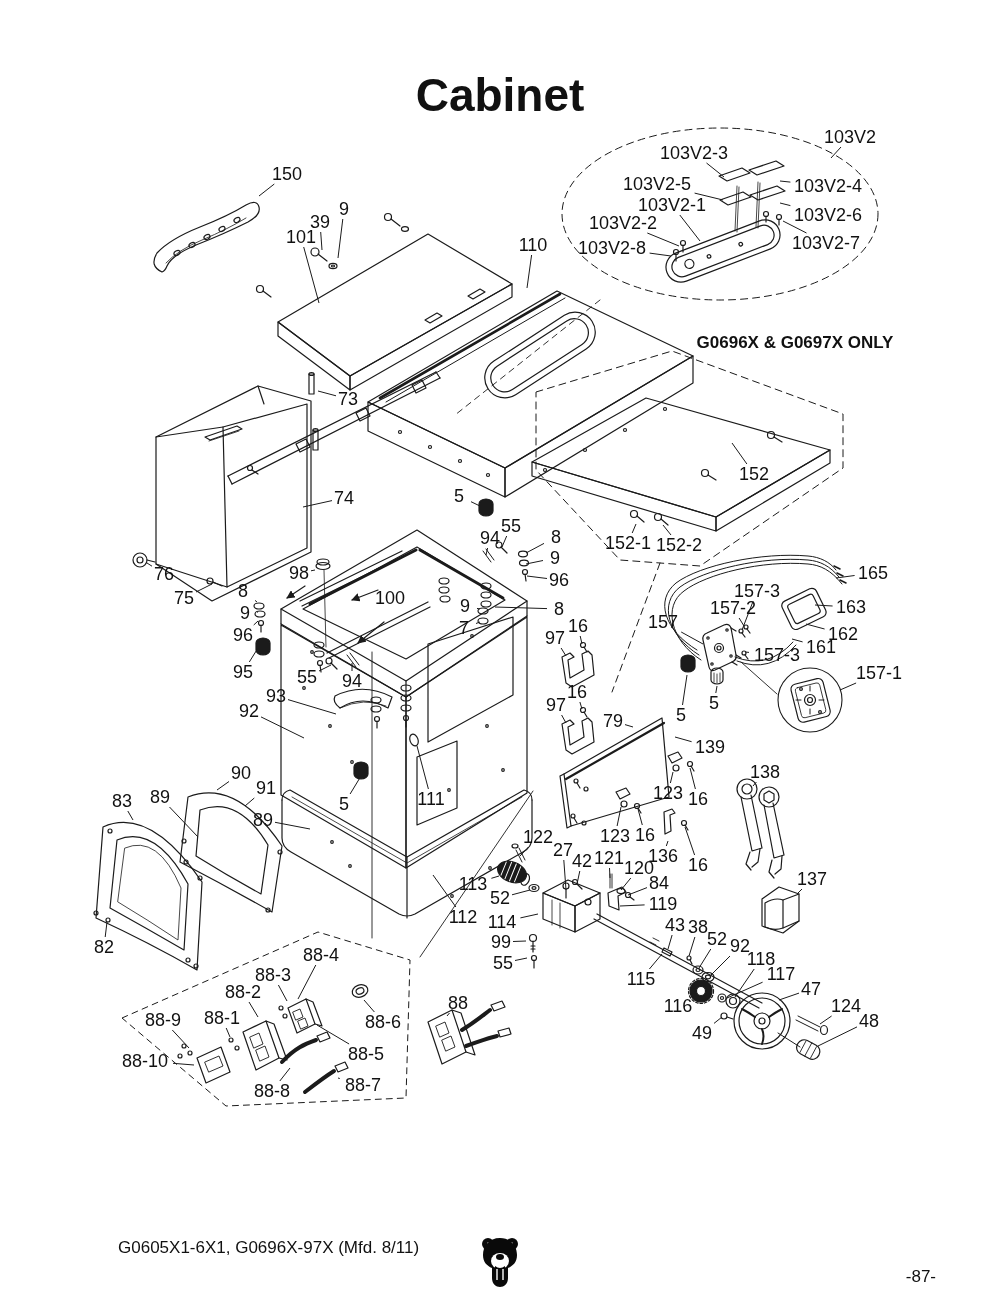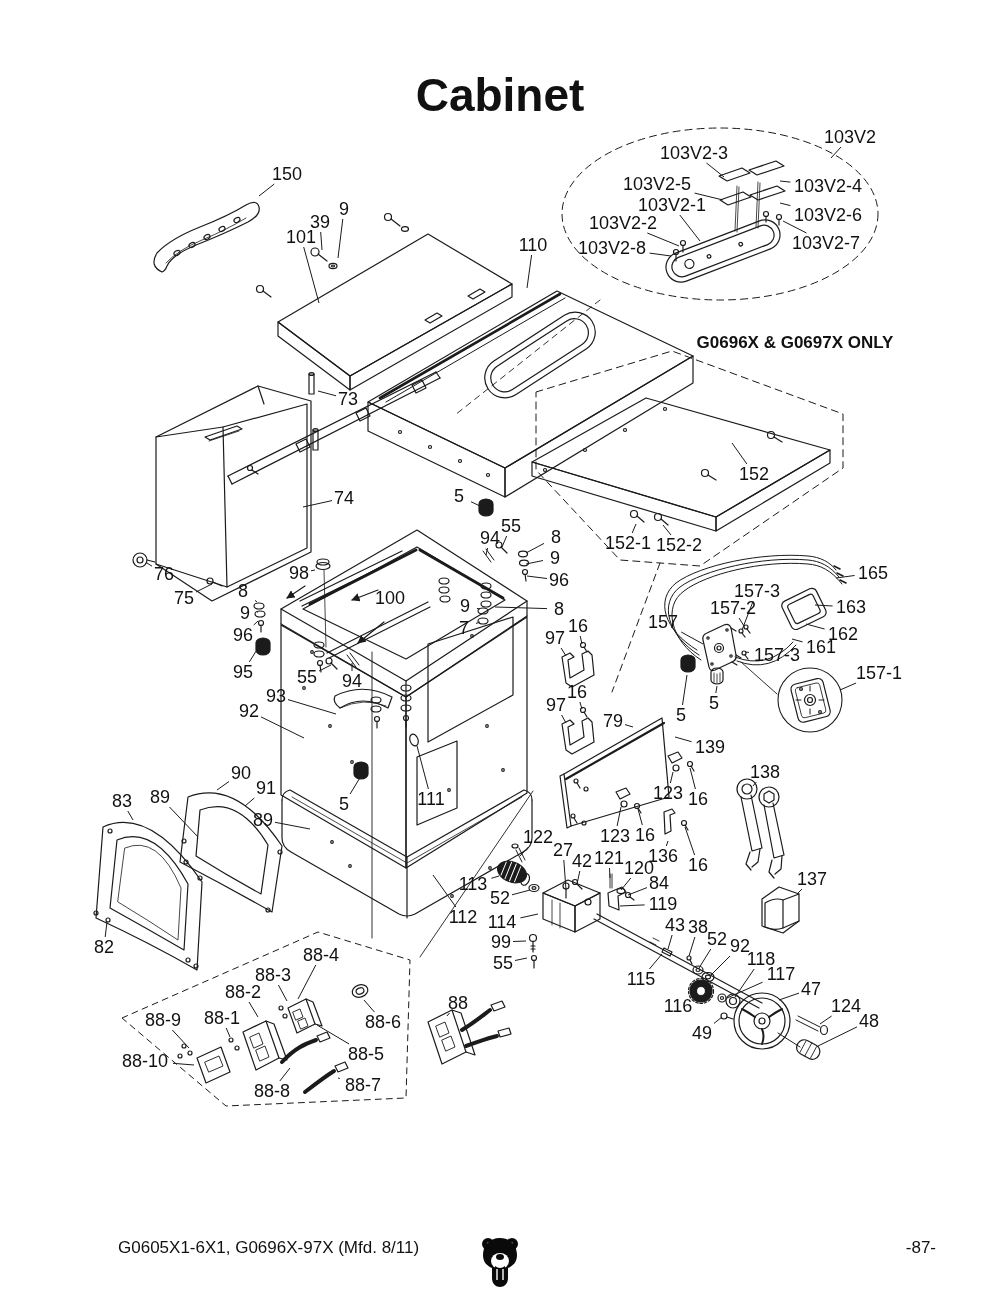--- a/index.html
+++ b/index.html
@@ -1,21 +1,21 @@
 <!DOCTYPE html>
 <html><head>
 <meta charset="utf-8">
 <style>
   html,body{margin:0;padding:0;background:#888;}
   .page{position:relative;width:1000px;height:1294px;background:#ffffff;margin:0 auto;
         font-family:"Liberation Sans","DejaVu Sans",sans-serif;overflow:hidden;}
   .title{position:absolute;top:68px;left:0;width:100%;text-align:center;
          font-size:46px;font-weight:bold;color:#111;letter-spacing:0px;}
   .footer-left{position:absolute;left:78px;top:1238px;font-size:17px;color:#111;margin-left:40px;}
-  .footer-right{position:absolute;right:64px;top:1238px;font-size:17px;color:#111;}
+  .footer-right{position:absolute;right:64px;top:1267px;font-size:17px;color:#111;}
   .bear{position:absolute;left:478px;top:1236px;}
   svg.diagram{position:absolute;left:0;top:0;}
   svg text{font-family:"Liberation Sans","DejaVu Sans",sans-serif;font-size:18px;fill:#111;}
   text.note{font-size:17px;font-weight:bold;}
 </style>
 </head>
 <body>
 
 <div class="page">
 

